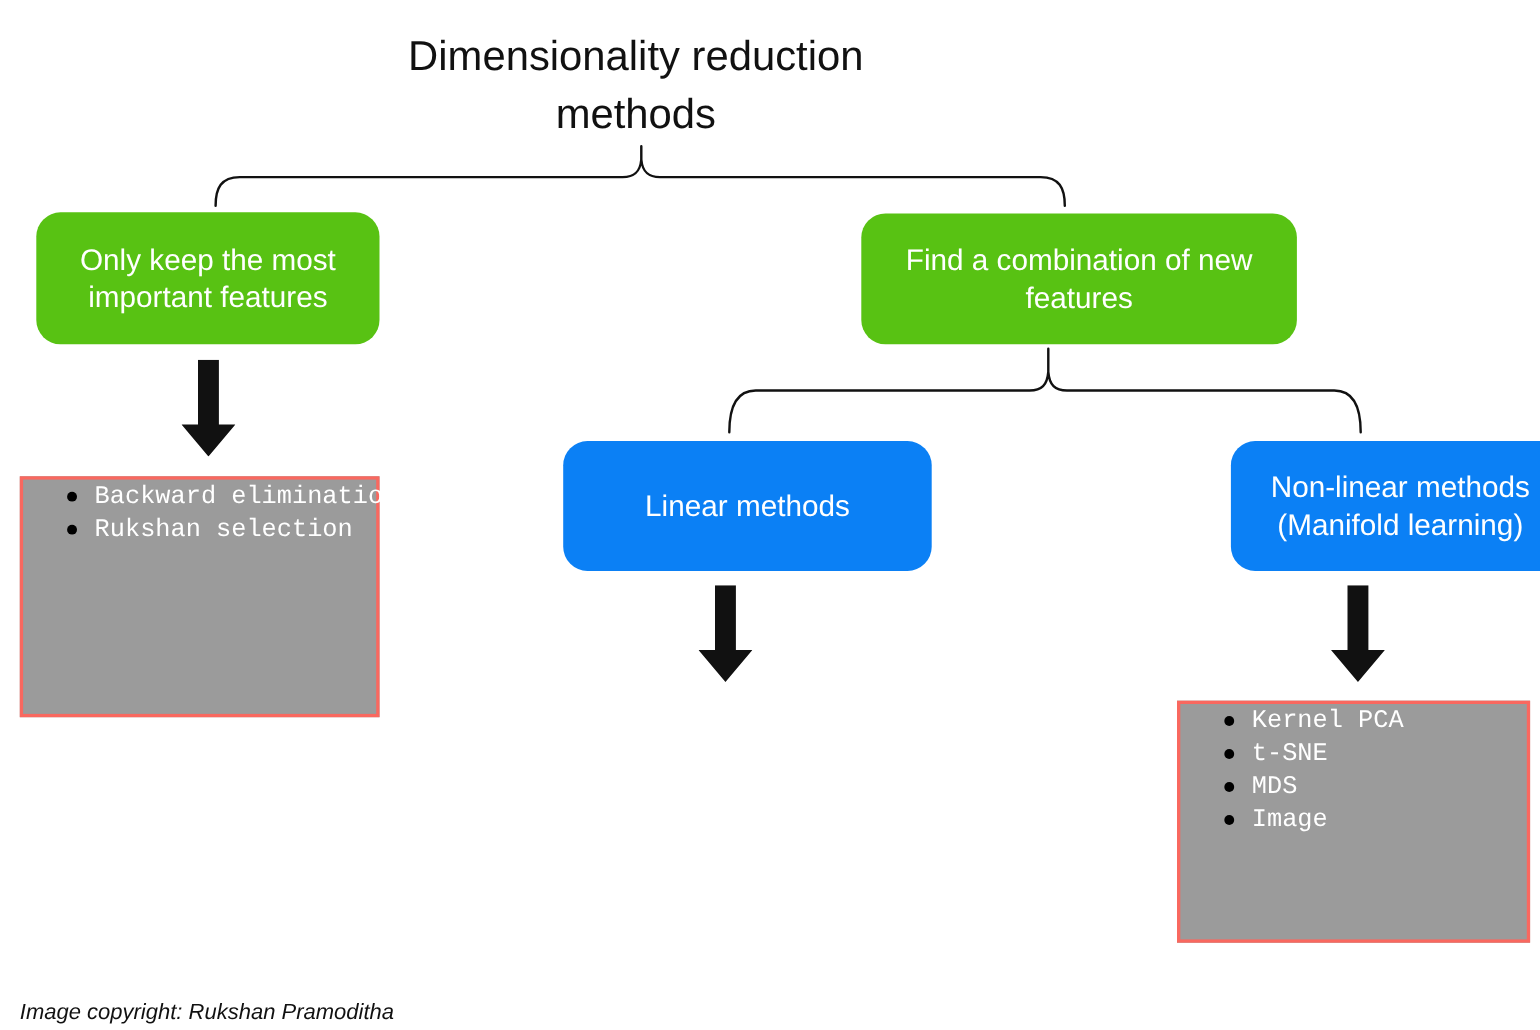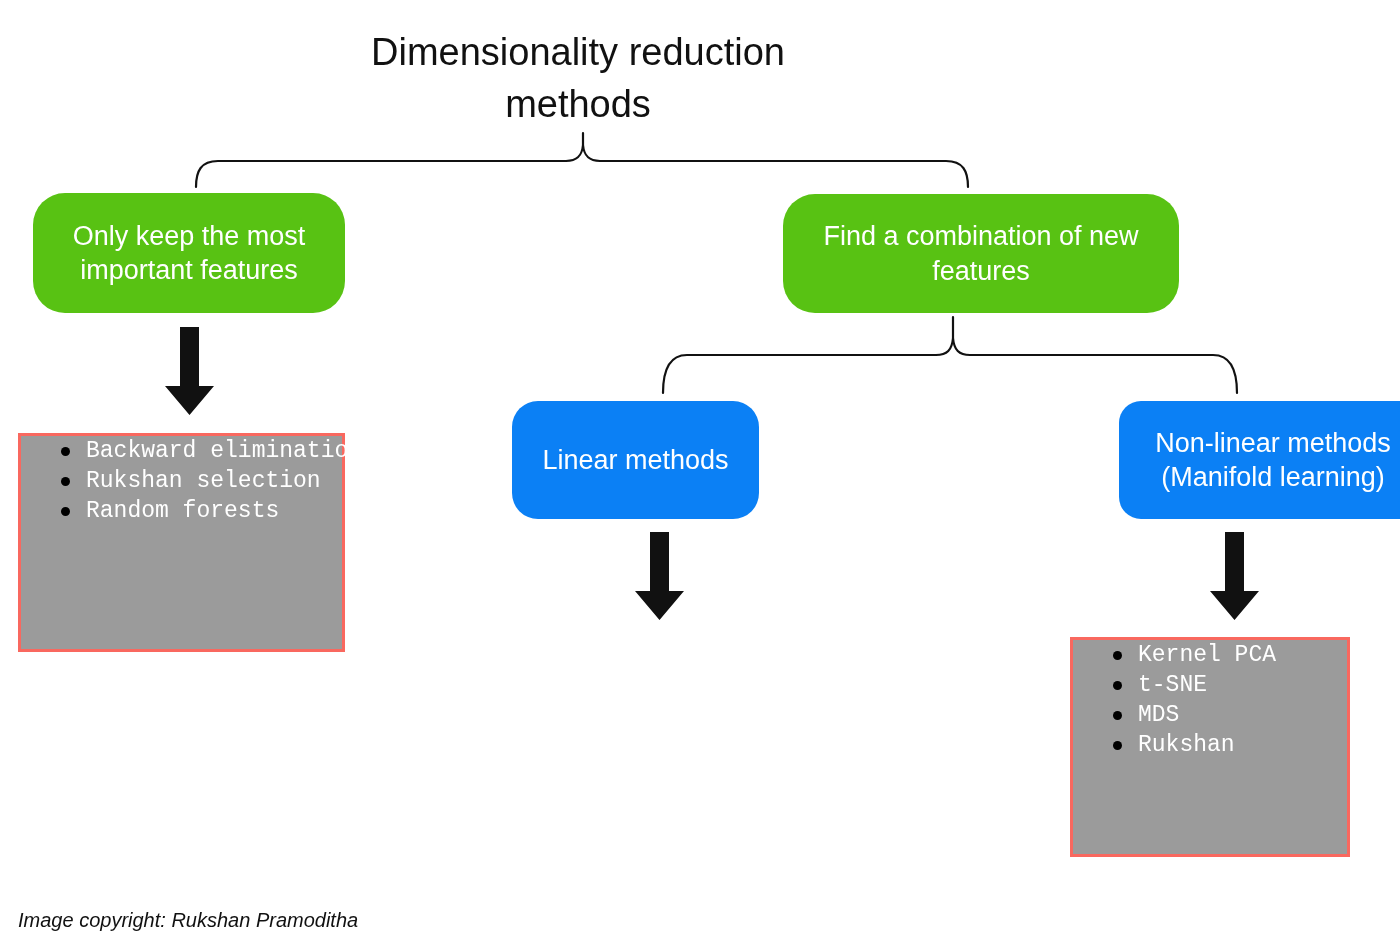--- a/index.html
+++ b/index.html
@@ -45,46 +45,46 @@
     align-items: center;
     justify-content: center;
     text-align: center;
     border-radius: 22px;
     color: var(--label, #fff);
     font-size: 27px;
     line-height: 1.26;
     padding: 0 20px;
     box-sizing: border-box;
   }
-  .node.green { background: var(--green, #58c213); border-radius: 32px; }
+  .node.green { background: var(--green, #58c213); }
   .node.blue  { background: var(--blue, #0b80f5); }
 
   .node-fs { left: 33px;   top: 193px; width: 312px; height: 120px; }
   .node-fe { left: 783px;  top: 194px; width: 396px; height: 119px; }
-  .node-li { left: 512px;  top: 401px; width: 247px; height: 118px; border-radius: 26px; }
+  .node-li { left: 512px;  top: 401px; width: 335px; height: 118px; }
   .node-nl { left: 1077px; top: 401px; width: 308px; height: 118px; margin-left: 42px; }
 
   .arrow { position: absolute; width: 49px; height: 88px; }
   .arrow polygon { fill: var(--ink, #000); }
   .arrow-1 { left: 165px;  top: 327px; }
   .arrow-2 { left: 635px;  top: 532px; }
   .arrow-3 { left: 1210px; top: 532px; }
 
   .panel {
     position: absolute;
     background: var(--gray, #9b9b9b);
     border: 3px solid var(--border_red, #f9685f);
     box-sizing: border-box;
     display: flex;
     align-items: flex-start;
     font-family: Liberation Mono, monospace;
   }
   .panel-1 { left: 18px;   top: 433px; width: 327px; height: 219px; }
   .panel-2 { left: 497px;  top: 637px; width: 323px; height: 219px; }
-  .panel-3 { left: 1070px; top: 637px; width: 280px; height: 220px; }
+  .panel-3 { left: 1070px; top: 637px; width: 321px; height: 220px; }
 
   .panel ul {
     list-style: none;
     margin: 0;
     padding: 0 10px 0 40px;
   }
   .panel li {
     display: flex;
     align-items: center;
     color: var(--label, #fff);
@@ -136,24 +136,20 @@
   <div class="panel panel-1">
     <ul>
         <li>
           <span class="dot"></span>
           <span>Backward elimination</span>
         </li>
         <li>
           <span class="dot"></span>
           <span>Rukshan selection</span>
         </li>
-        <li>
-          <span class="dot"></span>
-          <span>Random forests</span>
-        </li>
       </ul>
   </div>
 
   <svg class="brace" style="left:653px; top:312px;" width="594" height="83" viewBox="0 0 594 83">
     <path d="M10 81 C10 59 16 43 34 43 L283 43 C294 43 299 38 300 26 L300 5 L300 26 C301 38 306 43 317 43 L560 43 C578 43 584 59 584 81"></path>
   </svg>
 
   <div class="node blue node-li">
     <span>Linear methods</span>
   </div>
@@ -180,20 +176,20 @@
         <li>
           <span class="dot"></span>
           <span>t-SNE</span>
         </li>
         <li>
           <span class="dot"></span>
           <span>MDS</span>
         </li>
         <li>
           <span class="dot"></span>
-          <span>Rukshan</span>
+          <span>Image</span>
         </li>
       </ul>
   </div>
 
   <div class="copyright">Image copyright: Rukshan Pramoditha</div>
 
 </div>
 
 </body></html>

